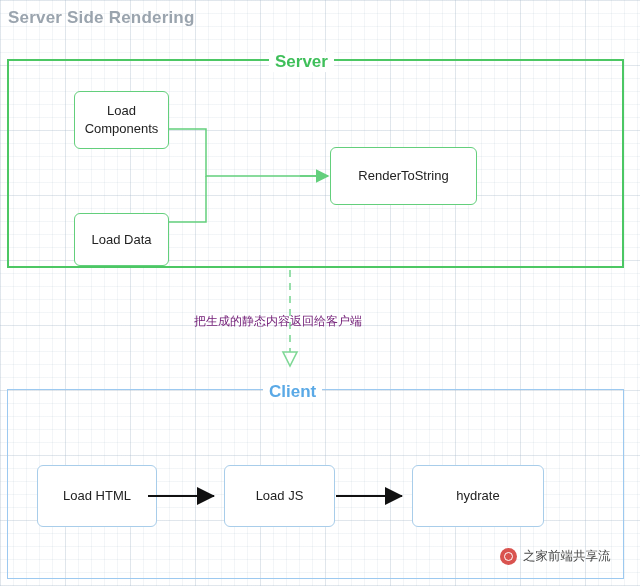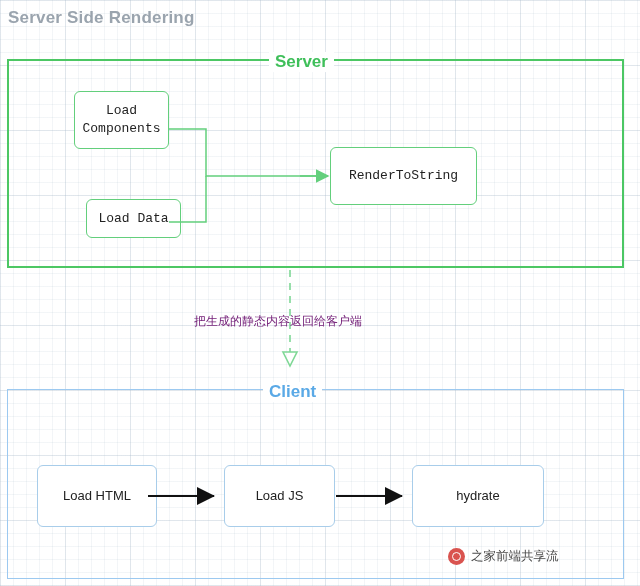--- a/index.html
+++ b/index.html
@@ -87,25 +87,25 @@
     align-items: center;
     justify-content: center;
     text-align: center;
     background: #ffffff;
     border-radius: 6px;
     font-size: 13px;
     color: #222222;
     line-height: 1.35;
     white-space: pre-line;
   }
-  .node-green { border: 1.5px solid #63cf7c; font-family: Liberation Mono, monospace; }
+  .node-green { border: 1.5px solid #63cf7c; }
   .node-blue  { border: 1.5px solid #a8cdea; }
 
   .n-load-components { left: 74px;  top: 91px;  width: 95px;  height: 58px; }
-  .n-load-data       { left: 74px;  top: 199px; width: 95px;  height: 39px; margin-left: 12px; }
+  .n-load-data       { left: 74px;  top: 213px; width: 95px;  height: 53px; }
   .n-render-to-str   { left: 330px; top: 147px; width: 147px; height: 58px; }
 
   .n-load-html { left: 37px;  top: 465px; width: 120px; height: 62px; }
   .n-load-js   { left: 224px; top: 465px; width: 111px; height: 62px; }
   .n-hydrate   { left: 412px; top: 465px; width: 132px; height: 62px; }
 
   svg.overlay {
     position: absolute;
     left: 0;
     top: 0;
@@ -118,21 +118,21 @@
     position: absolute;
     left: 194px;
     top: 313px;
     font-size: 12px;
     color: #701a75;
     white-space: nowrap;
   }
 
   .watermark {
     position: absolute;
-    left: 448px;
+    left: 500px;
     top: 548px;
     display: flex;
     align-items: center;
     gap: 6px;
   }
   .wm-logo {
     width: 17px;
     height: 17px;
     border-radius: 50%;
     background: #d9534f;

